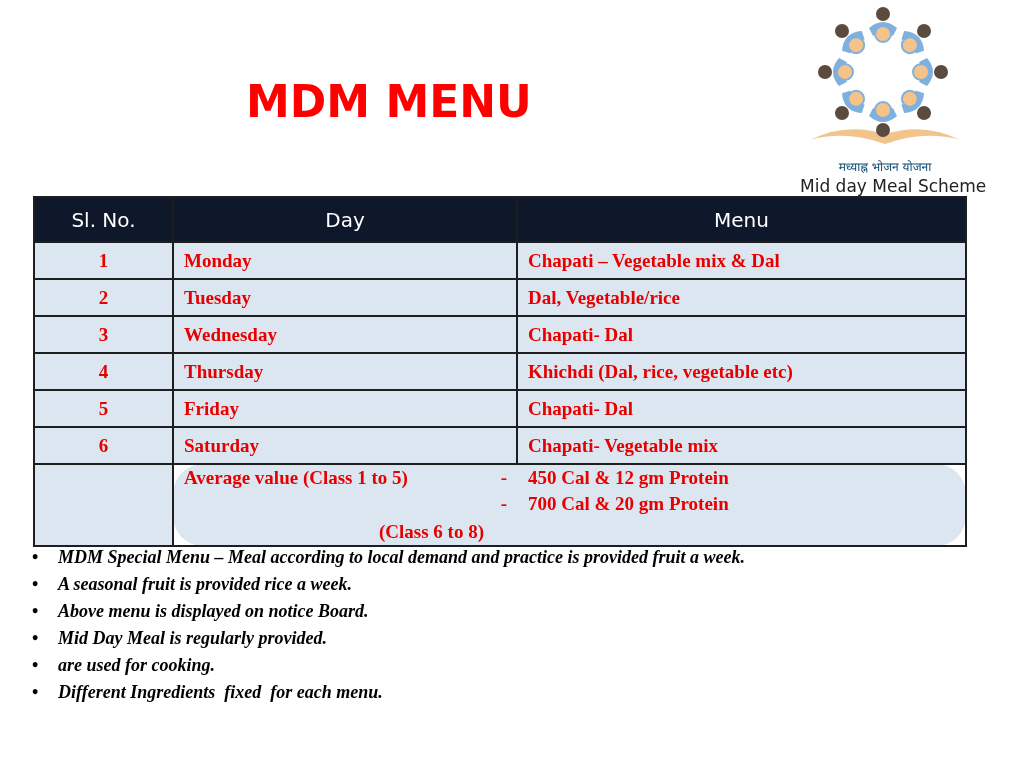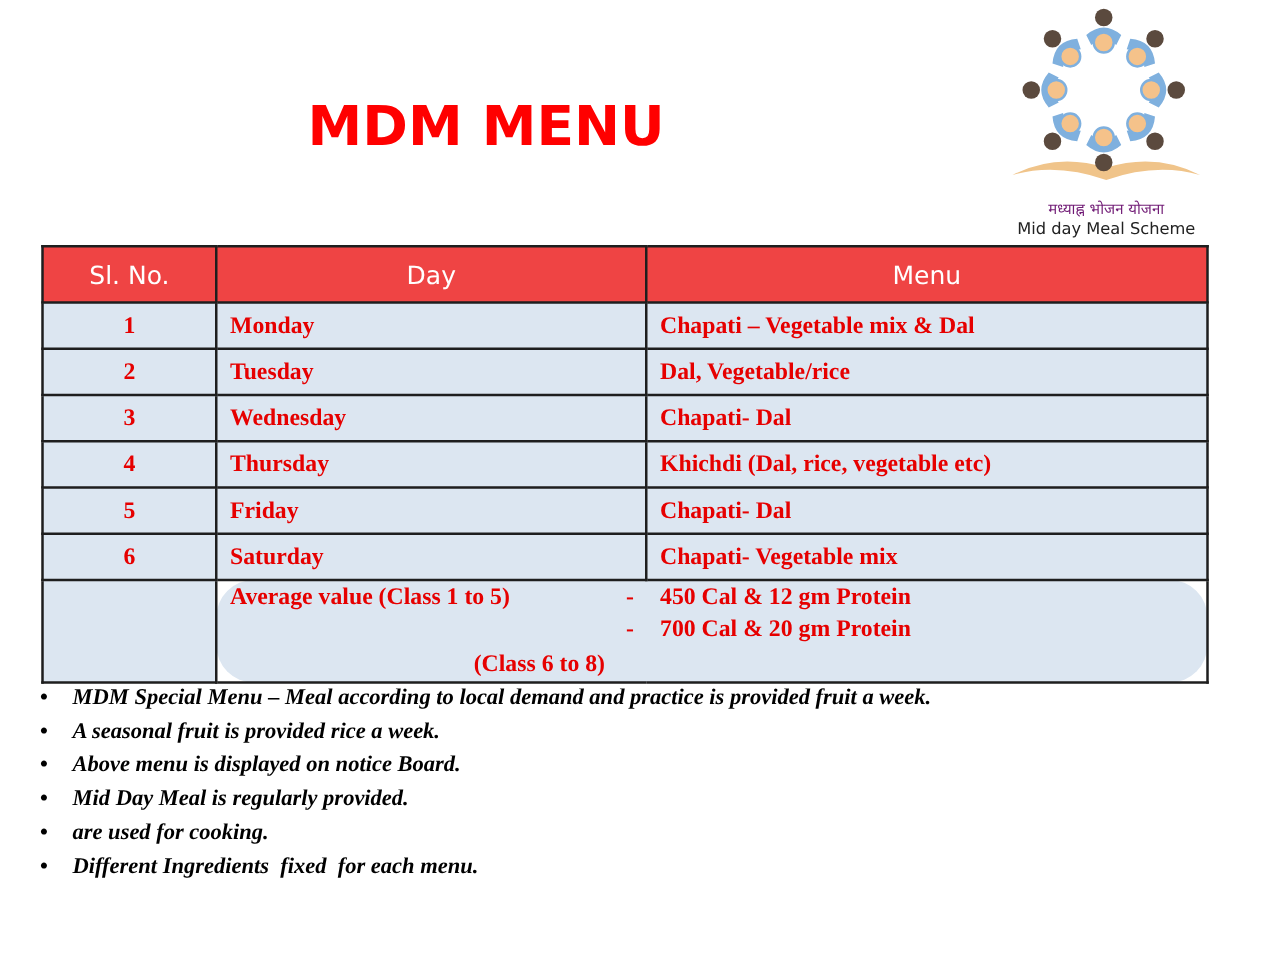--- a/index.html
+++ b/index.html
@@ -10,35 +10,35 @@
   .title {
     position: absolute; left: 246px; top: 52px;
     font-family: "DejaVu Sans", sans-serif; font-weight: bold;
     font-size: 44px; color: #ff0000; letter-spacing: 0px; line-height: 60px; margin-top: 20px;
   }
   .logo {
     position: absolute; left: 800px; top: 2px; width: 170px; height: 194px;
   }
   .logo-hindi {
     position: absolute; left: 0; top: 156px; width: 170px; text-align: center;
-    font-family: "DejaVu Sans", sans-serif; font-size: 12px; color: #701a75;
+    font-family: "DejaVu Sans", sans-serif; font-size: 12px; color: #0c4a6e;
   }
   .logo-en {
     position: absolute; left: 0; top: 174px; width: 170px; text-align: center;
-    font-family: "DejaVu Sans", sans-serif; font-size: 13px; color: #222; white-space: nowrap;
+    font-family: "DejaVu Sans", sans-serif; font-size: 17px; color: #222; white-space: nowrap;
   }
   table.menu {
     position: absolute; left: 33px; top: 196px; width: 932px;
     border-collapse: collapse; table-layout: fixed;
   }
   table.menu th, table.menu td {
     border: 2px solid #1e1e1e; padding: 0;
   }
   table.menu th {
-    background: #ef4444; color: #ffffff; height: 43px;
+    background: #0f172a; color: #ffffff; height: 43px;
     font-family: "DejaVu Sans", sans-serif; font-weight: normal; font-size: 20px;
     text-align: center;
   }
   table.menu td {
     background: #dce6f1; color: #e60000; font-weight: bold; font-size: 19px;
     height: 35px;
   }
   td.sl { text-align: center; }
   td.day, td.meal { padding-left: 10px !important; }
   td.avg { height: 61px !important; padding-left: 10px !important; vertical-align: middle; border-radius: 30px; }

